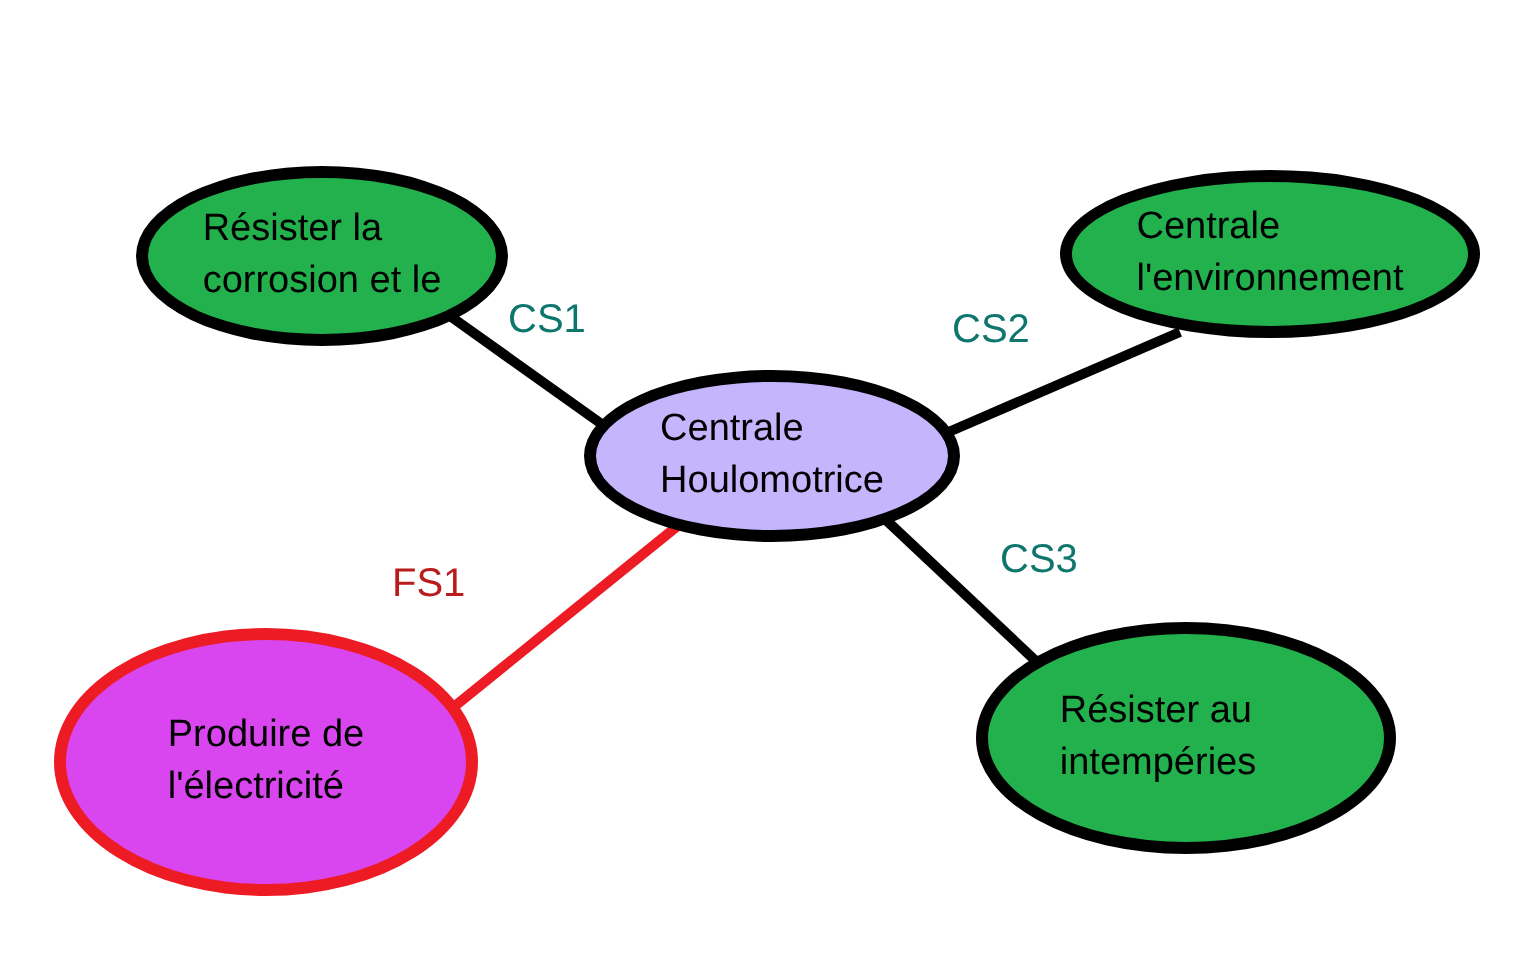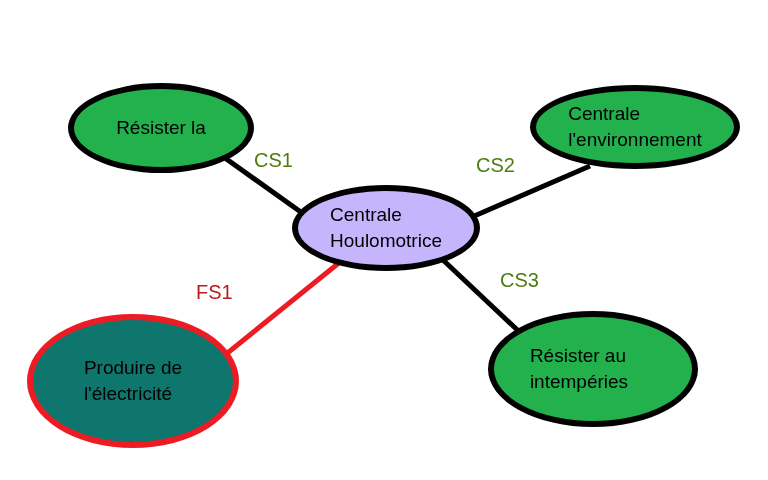--- a/index.html
+++ b/index.html
@@ -22,39 +22,39 @@
     position: absolute;
     z-index: 2;
     box-sizing: border-box;
     border-radius: 50%;
     display: flex;
     align-items: center;
     justify-content: center;
   }
   .node.green { background: #22B14C; border: 6px solid #000000; }
   .node.blue  { background: #c4b5fd; border: 6px solid #000000; }
-  .node.blue-red { background: #0f766e; border: 6px solid #ED1C24; }
+  .node.blue-red { background: #d946ef; border: 6px solid #ED1C24; }
   .node-text {
     font-size: 19px;
     line-height: 26px;
     text-align: left;
     white-space: nowrap;
   }
   .n1 { left: 68px;  top: 83px;  width: 186px; height: 90px;  }
   .n2 { left: 530px; top: 85px;  width: 210px; height: 84px;  }
   .n3 { left: 292px; top: 185px; width: 188px; height: 86px;  }
   .n4 { left: 27px;  top: 314px; width: 212px; height: 134px; }
   .n5 { left: 488px; top: 311px; width: 210px; height: 116px; }
   .n5 .node-text { transform: translateX(-14px); }
   .edge-label {
     position: absolute;
     z-index: 3;
     font-size: 20px;
     line-height: 22px;
-    color: #4d7c0f;
+    color: #0f766e;
   }
   .el-cs1 { left: 254px; top: 149px; }
   .el-cs2 { left: 476px; top: 154px; }
   .el-cs3 { left: 500px; top: 269px; }
   .el-fs1 { left: 196px; top: 281px; color: #b91c1c; }
 </style>
 </head>
 <body>
 
 <div class="canvas">
@@ -62,20 +62,21 @@
   <svg class="edges-layer" viewBox="0 0 768 480">
     <line x1="225" y1="158" x2="305" y2="215" stroke="#000000" stroke-width="5"></line>
     <line x1="472" y1="217" x2="590" y2="166" stroke="#000000" stroke-width="5"></line>
     <line x1="443" y1="260" x2="528" y2="340" stroke="#000000" stroke-width="5"></line>
     <line x1="340" y1="262" x2="225" y2="355" stroke="#ED1C24" stroke-width="5"></line>
   </svg>
 
   <div class="node green n1">
     <div class="node-text">
       <div>Résister la</div>
+      <div>corrosion et le</div>
     </div>
   </div>
 
   <div class="node green n2">
     <div class="node-text">
       <div>Centrale</div>
       <div>l'environnement</div>
     </div>
   </div>
 

